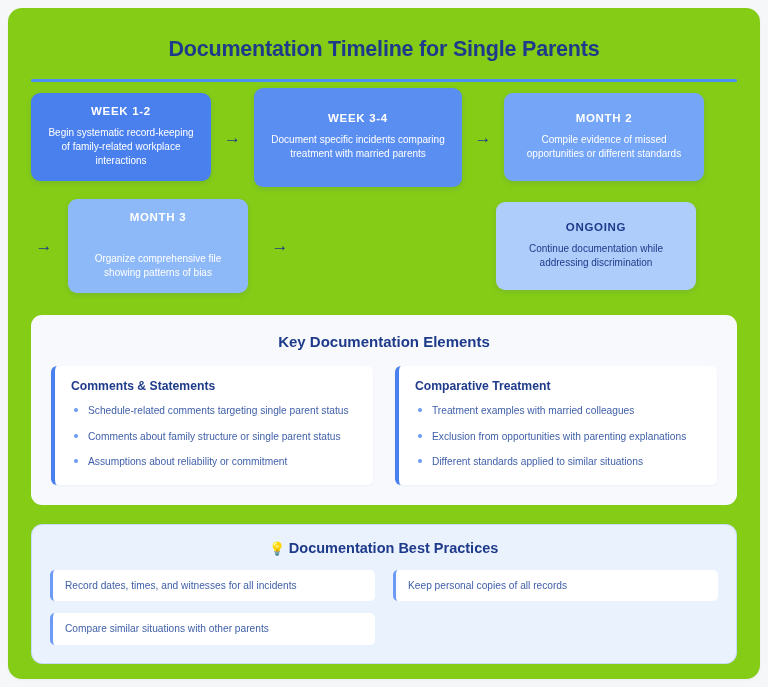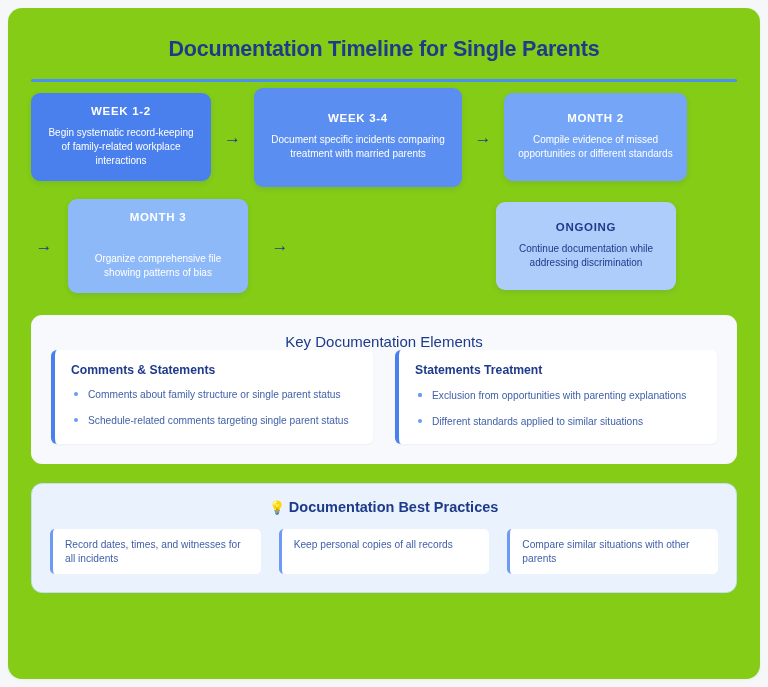--- a/index.html
+++ b/index.html
@@ -67,44 +67,45 @@
     font-size:17px;
     font-weight:bold;
     line-height:1;
   }
   
   .tl-row1 { display:flex; align-items:center; width:100%; }
   .tl-row2 { display:flex; align-items:center; width:100%; margin-top:12px; }
 
   .c1 { width:180px; min-height:88px; background:#4a80ee; }
   .c2 { width:208px; min-height:99px; background:#5b8ef1; }
-  .c3 { width:183px; min-height:88px; background:#74a5f7; }
+  .c3 { width:200px; min-height:88px; background:#74a5f7; }
   .c4 { width:180px; min-height:88px; background:#8db9f9;gap:20px; }
-  .c5 { width:180px; min-height:88px; background:#aecdfb; color:#1e3a8a; }
+  .c5 { width:200px; min-height:88px; background:#aecdfb; color:#1e3a8a; }
   .c5 .tl-desc { color:#1e3a8a; }
 
   .sp-a { width:43px; }
   .sp-b { width:42px; }
   .sp-c { width:26px; }
   .sp-d { width:11px; }
   .sp-e { width:64px; }
   .sp-f { width:184px; }
 
   
   .key-panel {
     margin:22px 23px 0 23px;
     background:#f7f9fc;
     border-radius:11px;
     padding:18px 20px 20px 20px;
   }
   .key-title {
     text-align:center;
     color:#1e3a8a;
     font-size:15px;
-    font-weight:normal;
+    font-weight:bold;
+    margin-bottom:16px;
   }
   .key-cols { display:flex; gap:22px; }
   .key-card {
     flex:1;
     background:#ffffff;
     border-left:4px solid #4a80ee;
     border-radius:6px;
     padding:13px 14px 16px 16px;
     box-shadow:0 1px 2px rgba(30,60,130,0.05);
   }
@@ -142,21 +143,21 @@
   .bp-title {
     text-align:center;
     color:#1e3a8a;
     font-size:14.5px;
     font-weight:bold;
     margin-bottom:14px;
   }
   .bp-title .bulb { font-size:13px; margin-right:3px; }
   .bp-grid {
     display:grid;
-    grid-template-columns:1fr 1fr 1fr;
+    grid-template-columns:1fr 1fr;
     column-gap:18px;
     row-gap:12px;
   }
   .bp-item {
     background:#ffffff;
     border-left:3px solid #6d9af4;
     border-radius:5px;
     padding:9px 11px 9px 12px;
     color:#3f5fa8;
     font-size:10.2px;
@@ -207,29 +208,30 @@
 
   </div>
 
   <div class="key-panel">
     <div class="key-title">Key Documentation Elements</div>
     <div class="key-cols">
 
       <div class="key-card">
         <div class="key-card-title">Comments &amp; Statements</div>
         <ul class="key-list">
+          <li><span class="dot"></span><span>Schedule-related comments targeting single parent status</span></li>
           <li><span class="dot"></span><span>Comments about family structure or single parent status</span></li>
-          <li><span class="dot"></span><span>Schedule-related comments targeting single parent status</span></li>
+          <li><span class="dot"></span><span>Assumptions about reliability or commitment</span></li>
         </ul>
       </div>
 
       <div class="key-card">
-        <div class="key-card-title">Statements Treatment</div>
+        <div class="key-card-title">Comparative Treatment</div>
         <ul class="key-list">
-          <li><span class="dot"></span></li>
+          <li><span class="dot"></span><span>Treatment examples with married colleagues</span></li>
           <li><span class="dot"></span><span>Exclusion from opportunities with parenting explanations</span></li>
           <li><span class="dot"></span><span>Different standards applied to similar situations</span></li>
         </ul>
       </div>
 
     </div>
   </div>
 
   <div class="bp-panel">
     <div class="bp-title">

